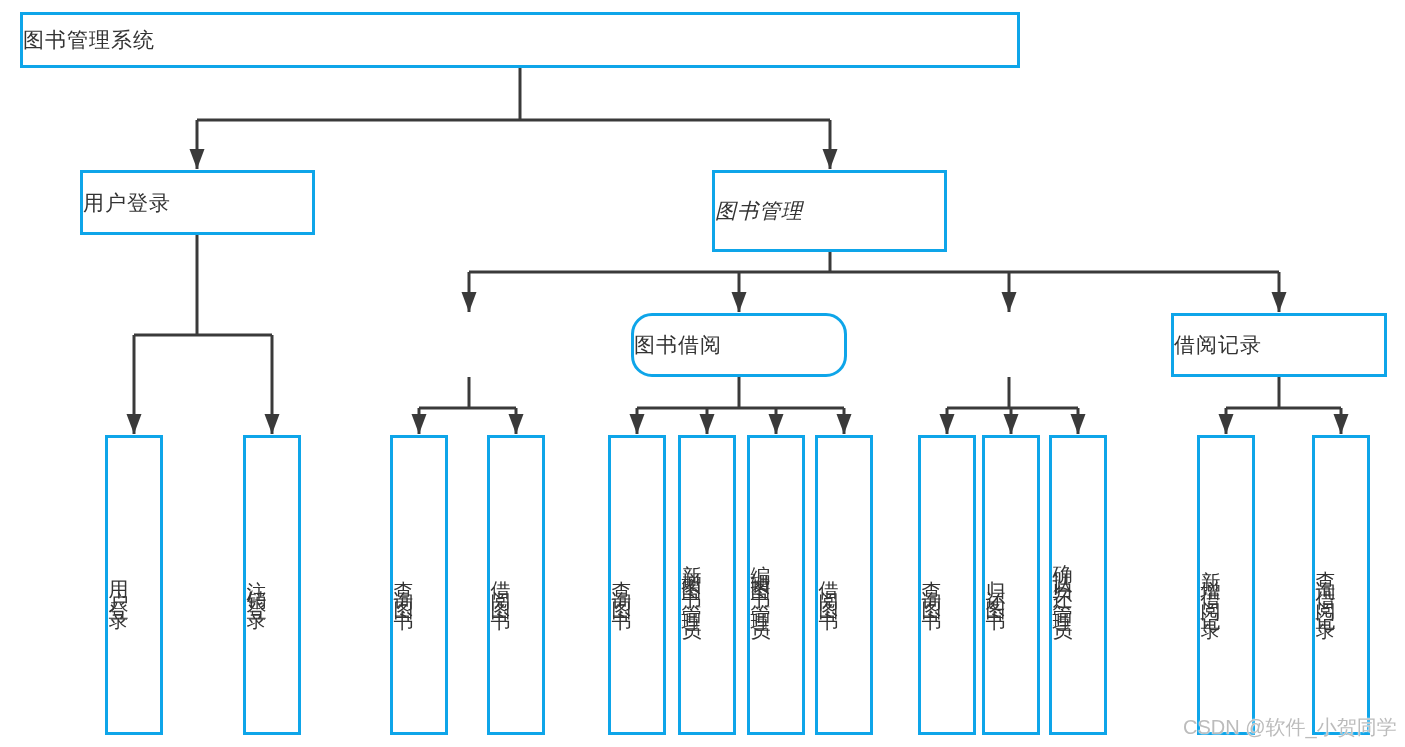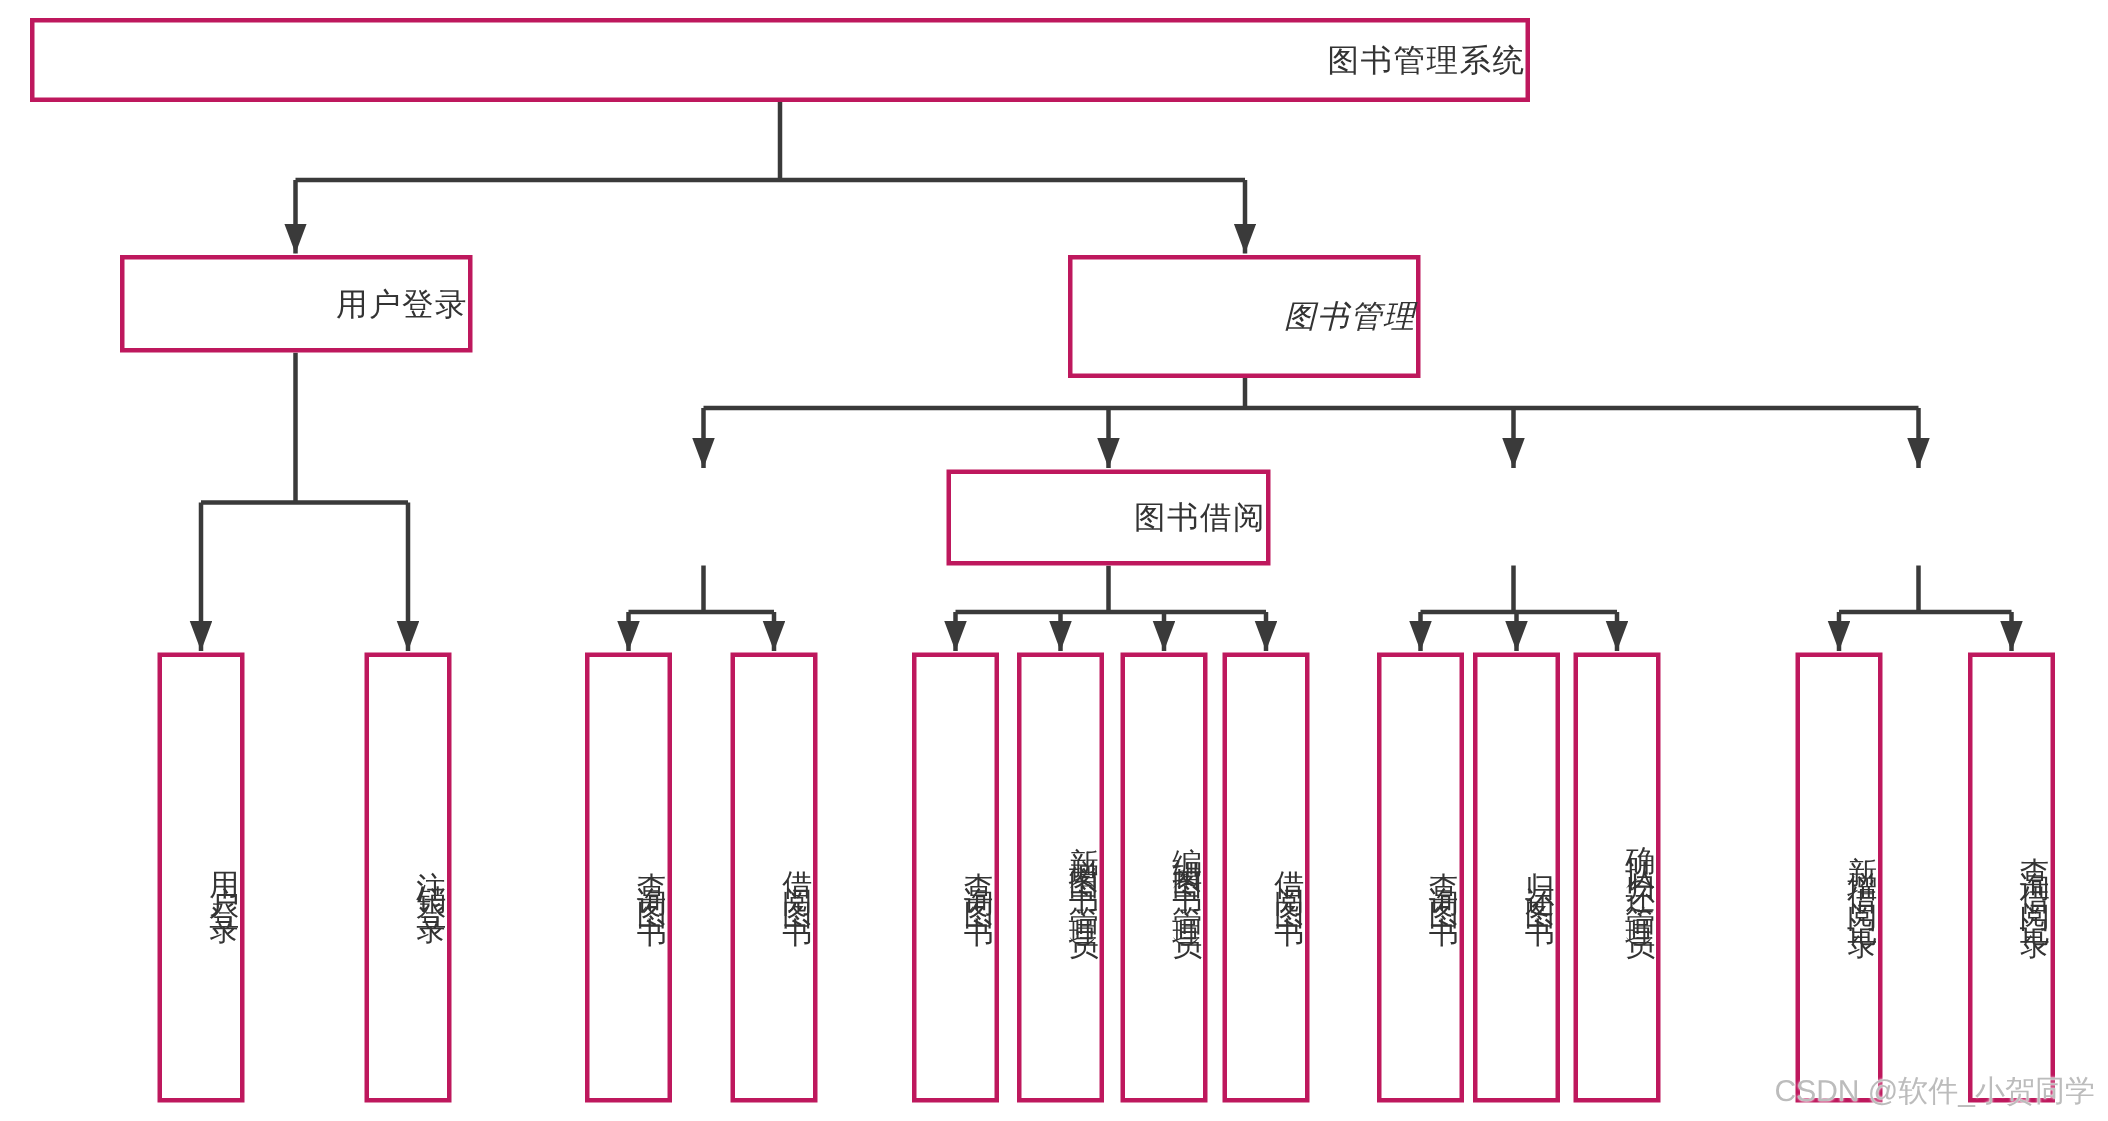--- a/index.html
+++ b/index.html
@@ -16,24 +16,24 @@
 
   .connectors {
     position: absolute;
     left: 0; top: 0;
     width: 1405px; height: 747px;
   }
 
   .box {
     position: absolute;
     background: #ffffff;
-    border: 3px solid #be185d;
+    border: 3px solid #0ea5e9;
     display: flex;
     align-items: center;
-    justify-content: flex-end;
+    justify-content: flex-start;
     color: #333333;
   }
 
   .h-label {
     font-size: 21px;
     letter-spacing: 1px;
     color: #333333;
     white-space: nowrap;
   }
 
@@ -122,22 +122,25 @@
     <span class="h-label">图书管理系统</span>
   </div>
 
   <div class="box" style="left:80px; top:170px; width:235px; height:65px;">
     <span class="h-label">用户登录</span>
   </div>
   <div class="box" style="left:712px; top:170px; width:235px; height:82px;font-style:italic;">
     <span class="h-label">图书管理</span>
   </div>
 
-  <div class="box" style="left:631px; top:313px; width:216px; height:64px;">
+  <div class="box" style="left:631px; top:313px; width:216px; height:64px;border-radius:21px;">
     <span class="h-label">图书借阅</span>
+  </div>
+  <div class="box" style="left:1171px; top:313px; width:216px; height:64px;">
+    <span class="h-label">借阅记录</span>
   </div>
 
   <div class="box leaf" style="left:105px; top:435px; width:58px; height:300px;">
     <span class="v-label">用户登录</span>
   </div>
   <div class="box leaf" style="left:243px; top:435px; width:58px; height:300px;">
     <span class="v-label">注销登录</span>
   </div>
 
   <div class="box leaf" style="left:390px; top:435px; width:58px; height:300px;">

